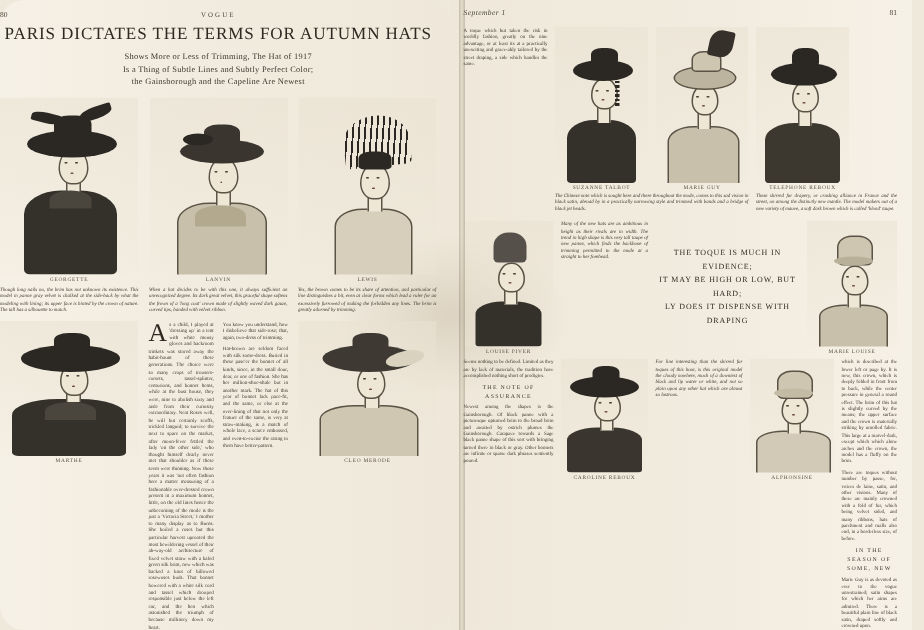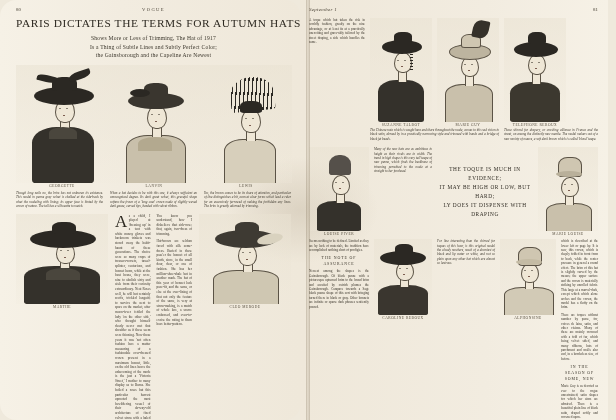--- a/index.html
+++ b/index.html
@@ -21,21 +21,21 @@
     display: flex;
   }
   .page {
     position: relative;
     height: 420px;
     background: #f2ece0;
     box-sizing: border-box;
   }
   .page-left {
     width: 300px;
-    padding: 7px 9px 6px 16px;
+    padding: 7px 9px 6px 0;
     background:
       radial-gradient(ellipse at 100% 50%, rgba(120,100,70,0.16) 0%, rgba(120,100,70,0.0) 18%),
       linear-gradient(90deg, #f6f1e6 0%, #f2ece0 40%, #efe8da 100%);
     border-radius: 16px;
   }
   .page-right {
     width: 308px;
     padding: 7px 10px 6px 9px;
     background:
       radial-gradient(ellipse at 0% 50%, rgba(120,100,70,0.16) 0%, rgba(120,100,70,0.0) 18%),

